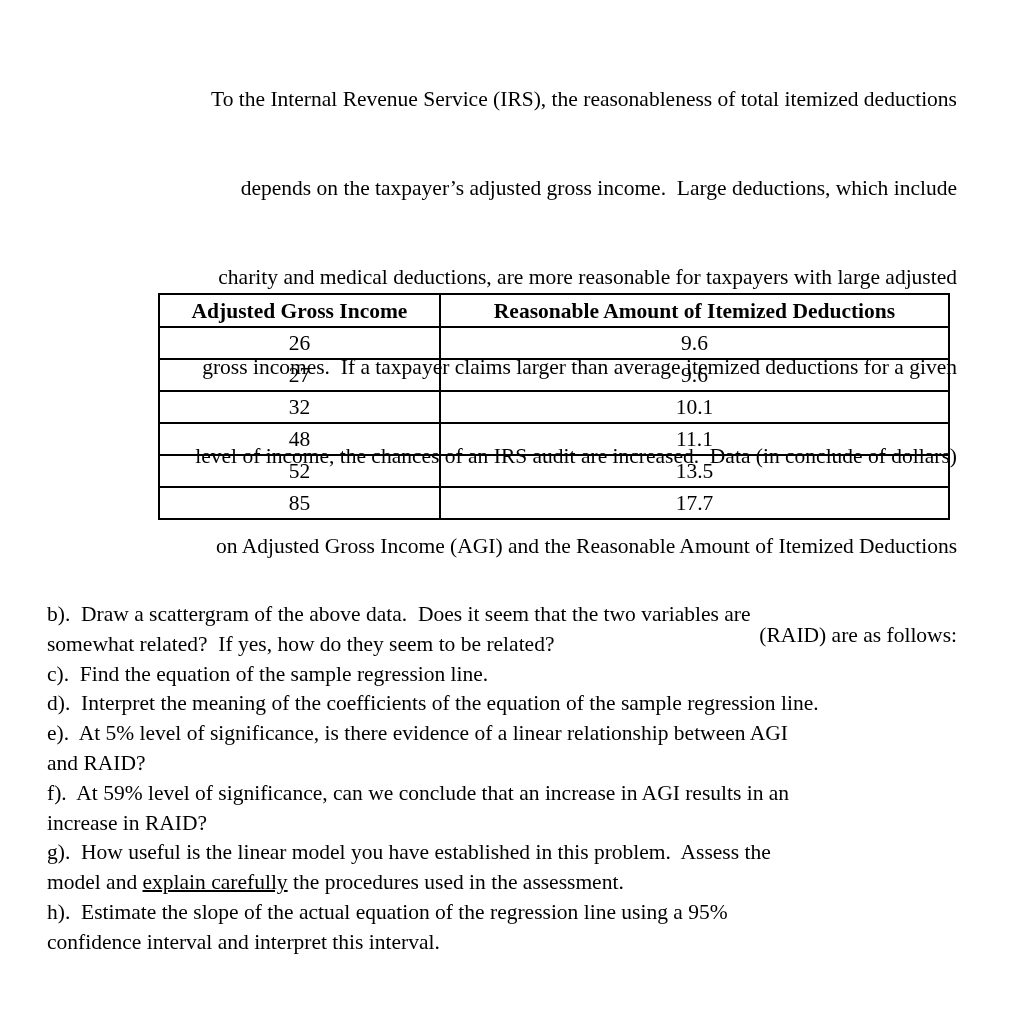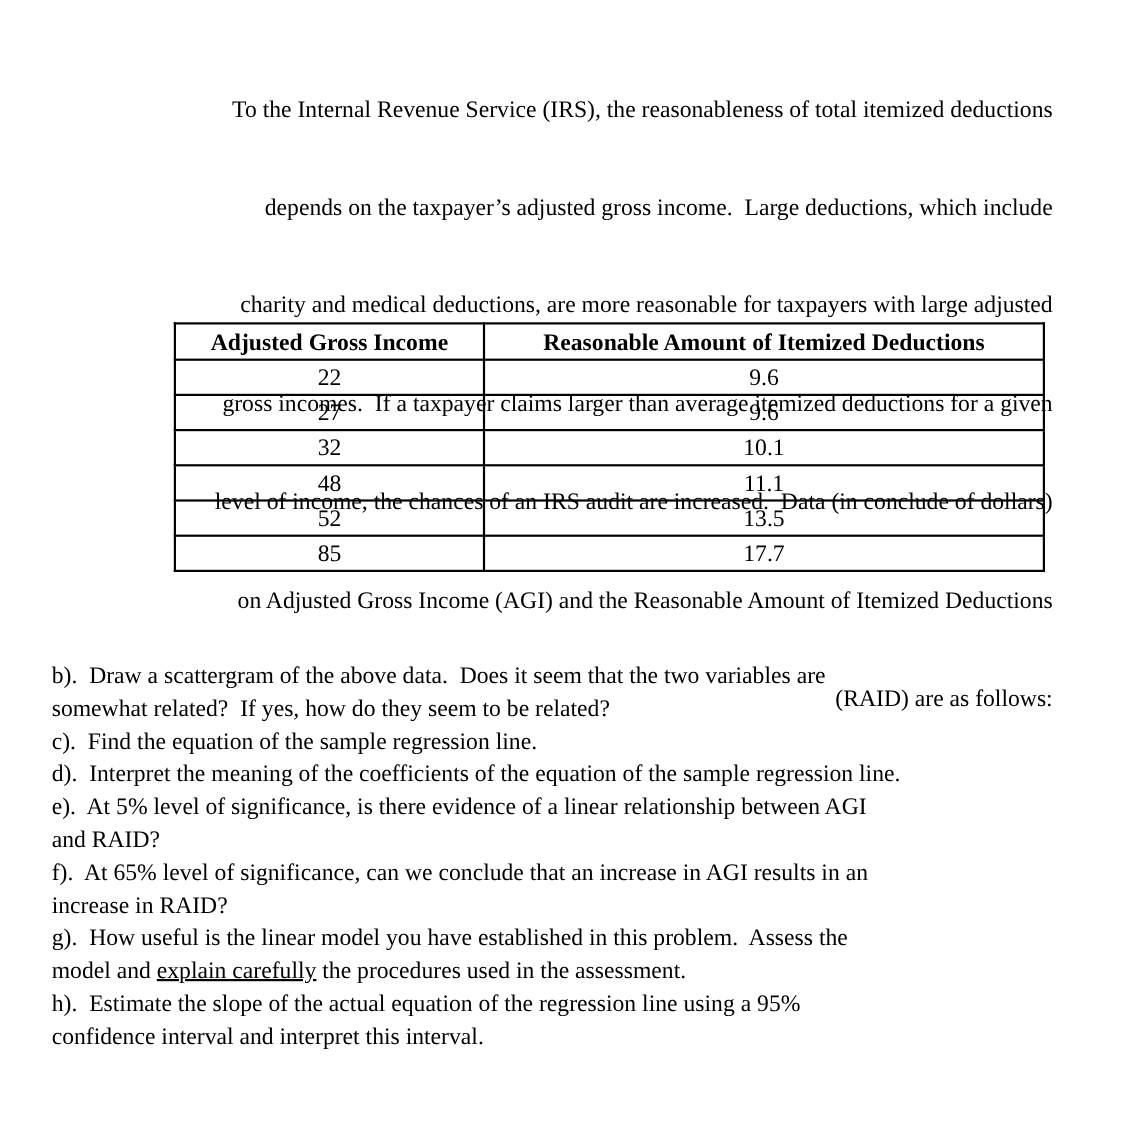--- a/index.html
+++ b/index.html
@@ -100,21 +100,21 @@
           <col class="c2">
         </colgroup>
       <thead>
         <tr>
           <th>Adjusted Gross Income</th>
           <th>Reasonable Amount of Itemized Deductions</th>
         </tr>
       </thead>
       <tbody>
         <tr>
-          <td>22</td>
+          <td>26</td>
           <td>9.6</td>
         </tr>
         <tr>
           <td>27</td>
           <td>9.6</td>
         </tr>
         <tr>
           <td>32</td>
           <td>10.1</td>
         </tr>
@@ -134,21 +134,21 @@
     </table>
   </div>
 
   <div class="questions">
     <span class="q"><span>b).  Draw a scattergram of the above data.  Does it seem that the two variables are
 somewhat related?  If yes, how do they seem to be related?</span><u></u><span></span></span>
     <span class="q"><span>c).  Find the equation of the sample regression line.</span><u></u><span></span></span>
     <span class="q"><span>d).  Interpret the meaning of the coefficients of the equation of the sample regression line.</span><u></u><span></span></span>
     <span class="q"><span>e).  At 5% level of significance, is there evidence of a linear relationship between AGI
 and RAID?</span><u></u><span></span></span>
-    <span class="q"><span>f).  At 65% level of significance, can we conclude that an increase in AGI results in an
+    <span class="q"><span>f).  At 59% level of significance, can we conclude that an increase in AGI results in an
 increase in RAID?</span><u></u><span></span></span>
     <span class="q"><span>g).  How useful is the linear model you have established in this problem.  Assess the
 model and </span><u>explain carefully</u><span> the procedures used in the assessment.</span></span>
     <span class="q"><span>h).  Estimate the slope of the actual equation of the regression line using a 95%
 confidence interval and interpret this interval.</span><u></u><span></span></span>
   </div>
 
 </div>
 
 </body></html>

